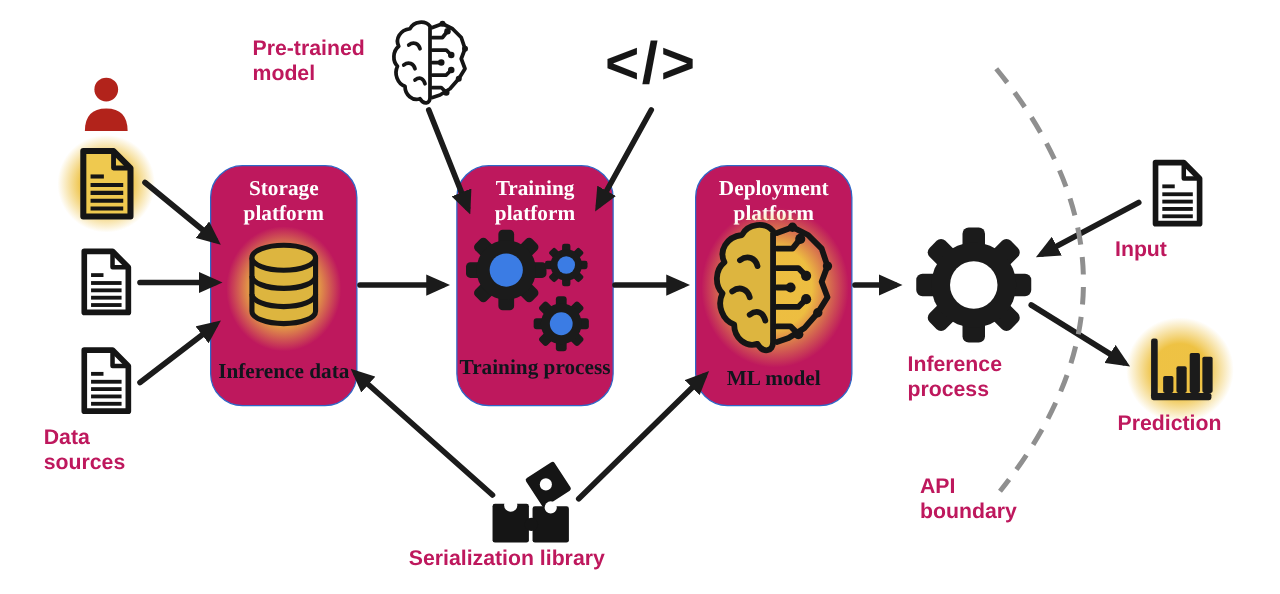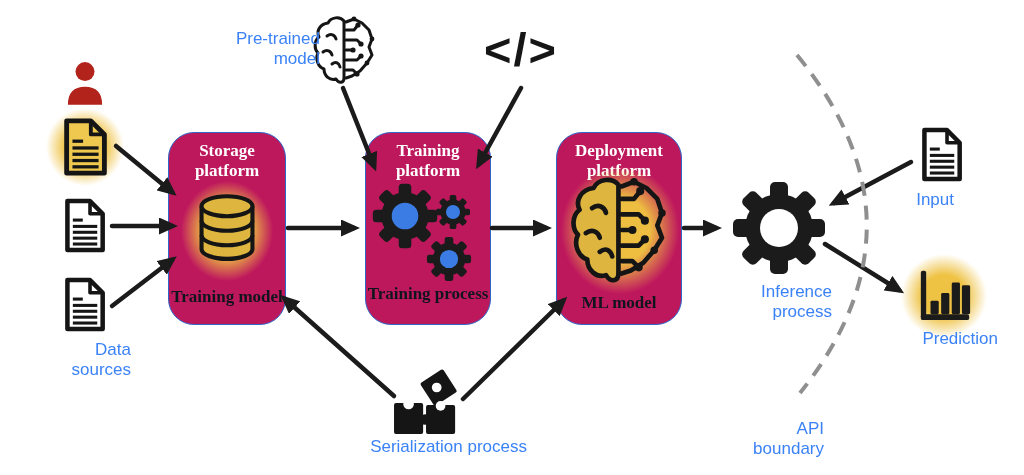--- a/index.html
+++ b/index.html
@@ -13,42 +13,42 @@
   }
   .box-title{
     position:absolute;top:8px;left:0;right:0;text-align:center;
     color:#fff;font-weight:700;font-size:17px;line-height:1.18;
   }
   .box-sub{
     position:absolute;left:0;right:0;text-align:center;
     color:#10151c;font-weight:700;font-size:17px;line-height:1.18;
   }
   .lbl{
-    position:absolute;text-align:right;font-weight:400;font-size:17px;
-    line-height:1.18;color:#3b82f6;
+    position:absolute;text-align:left;font-weight:700;font-size:17px;
+    line-height:1.18;color:#be185d;
   }
   .glow{
     position:absolute;border-radius:45%;
     background:radial-gradient(closest-side, rgba(238,193,64,0.98) 50%, rgba(238,193,64,0.55) 72%, rgba(238,193,64,0) 100%);
   }
   .code-glyph{
     position:absolute;font-weight:800;font-size:47px;color:#161616;
     letter-spacing:2px;line-height:1;
   }
   svg.icon{position:absolute;overflow:visible;}
   #overlay{position:absolute;left:0;top:0;pointer-events:none;}
 </style>
 </head>
 <body>
 
 <div class="canvas">
 
   <div class="box" style="left:168px;top:132px;width:118px;">
     <div class="box-title">Storage platform</div>
-    <div class="box-sub" style="top:154px;">Training model</div>
+    <div class="box-sub" style="top:154px;">Inference data</div>
   </div>
   <div class="box" style="left:365px;top:132px;width:126px;">
     <div class="box-title">Training platform</div>
     <div class="box-sub" style="top:151px;">Training process</div>
   </div>
   <div class="box" style="left:556px;top:132px;width:126px;">
     <div class="box-title">Deployment platform</div>
     <div class="box-sub" style="top:160px;">ML model</div>
   </div>
 
@@ -130,25 +130,25 @@
       <rect x="4" y="50" width="50" height="6" rx="2"></rect>
       <rect x="14" y="36" width="8.5" height="14" rx="1.5"></rect>
       <rect x="25" y="28" width="8.5" height="22" rx="1.5"></rect>
       <rect x="36" y="17" width="8.5" height="33" rx="1.5"></rect>
       <rect x="46.5" y="20" width="8.5" height="30" rx="1.5"></rect>
     </g>
   </svg>
 
   <div class="lbl" style="left:202px;top:29px;width:118px;">Pre-trained model</div>
   <div class="lbl" style="left:35px;top:340px;width:96px;">Data sources</div>
-  <div class="lbl" style="left:327px;top:437px;width:200px;">Serialization process</div>
+  <div class="lbl" style="left:327px;top:437px;width:200px;">Serialization library</div>
   <div class="lbl" style="left:726px;top:282px;width:106px;">Inference process</div>
   <div class="lbl" style="left:892px;top:190px;width:62px;">Input</div>
   <div class="lbl" style="left:894px;top:329px;width:104px;">Prediction</div>
-  <div class="lbl" style="left:736px;top:379px;width:88px;margin-top:40px;">API boundary</div>
+  <div class="lbl" style="left:736px;top:379px;width:88px;">API boundary</div>
 
   <svg id="overlay" width="1024" height="475" viewBox="0 0 1024 475">
     <defs>
       <marker id="ah" markerUnits="userSpaceOnUse" markerWidth="19" markerHeight="17" viewBox="0 0 19 17" refX="13" refY="8.5" orient="auto">
         <path d="M0 0 L19 8.5 L0 17 Z" fill="#1b1b1b"></path>
       </marker>
       <g id="gear8">
         <g fill="#1b1b1b">
           <rect x="-9" y="-46" width="18" height="92" rx="5"></rect>
           <rect x="-9" y="-46" width="18" height="92" rx="5" transform="rotate(45)"></rect>

